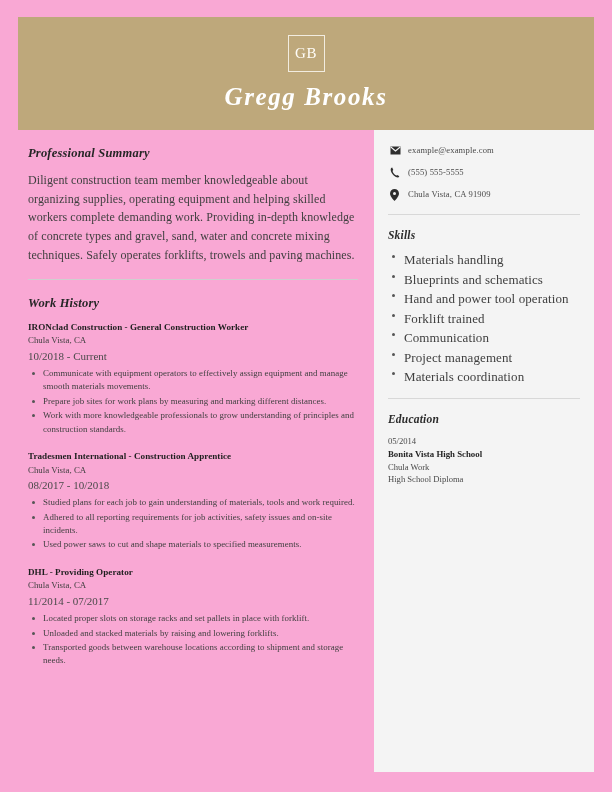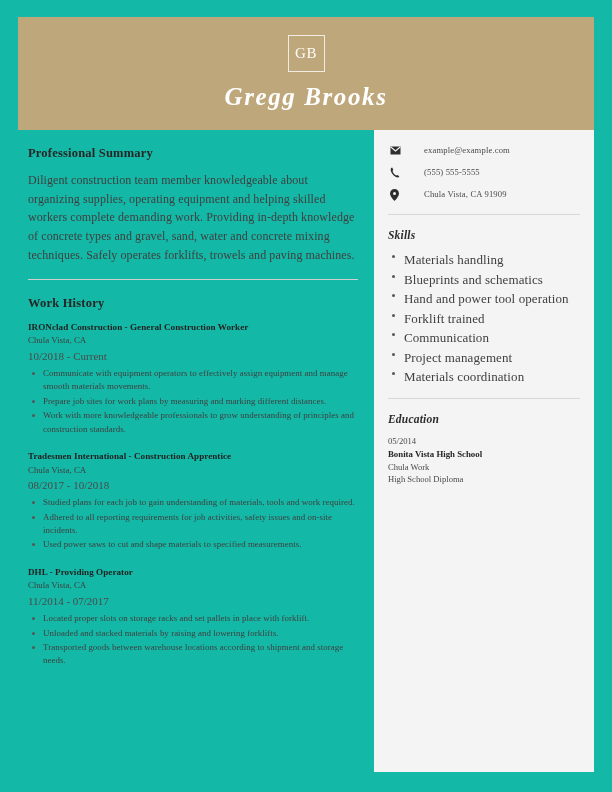--- a/index.html
+++ b/index.html
@@ -13,21 +13,21 @@
     font-family: "Liberation Serif", "DejaVu Serif", serif;
     color: #3b3b3b;
     position: relative;
     overflow: hidden;
   }
 
   .page {
     position: relative;
     width: 612px;
     height: 792px;
-    background: #14b8a6;
+    background: #f9a8d4;
   }
 
   
   .header-banner {
     position: absolute;
     left: 18px;
     top: 17px;
     width: 576px;
     height: 113px;
     background: #bea87b;
@@ -79,21 +79,20 @@
   .contact-list {
     list-style: none;
     margin: 0;
     padding: 0 0 0 2px;
   }
   .contact-row {
     display: flex;
     align-items: center;
     margin-bottom: 9px;
     min-height: 13px;
-    gap: 16px;
   }
   .contact-icon {
     width: 18px;
     flex: 0 0 18px;
     display: flex;
     align-items: center;
     justify-content: flex-start;
     color: #2e2e2e;
   }
   .contact-icon svg { display: block; }
@@ -167,20 +166,21 @@
   
   .main {
     position: absolute;
     left: 28px;
     top: 146px;
     width: 332px;
   }
 
   .main-heading {
     font-family: "Liberation Serif", "DejaVu Serif", serif;
+    font-style: italic;
     font-weight: bold;
     font-size: 12.5px;
     color: #262626;
     margin: 0 0 10px 0;
     letter-spacing: 0.2px;
   }
 
   .summary-text {
     font-size: 12px;
     color: #3f3f3f;

